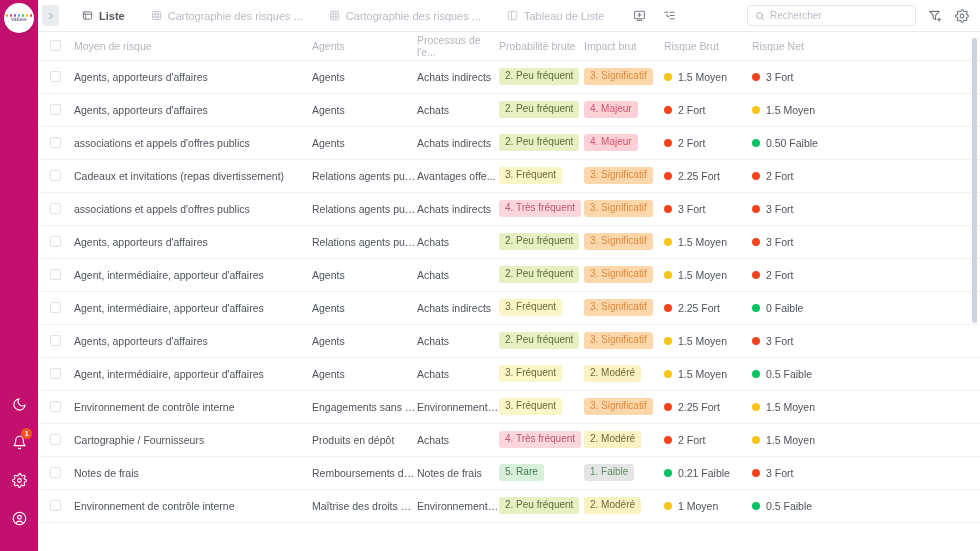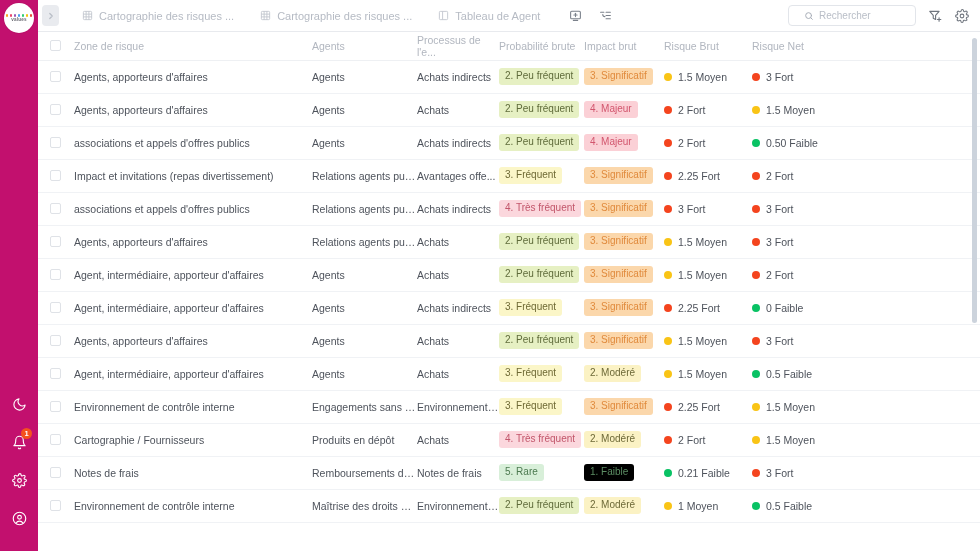--- a/index.html
+++ b/index.html
@@ -79,22 +79,22 @@
   .tab.active { color: #53565f; font-weight: bold; }
   .tab .tabicon { display: flex; align-items: center; color: #c3c7cf; }
   .tab.active .tabicon { color: #6b6f78; }
   .tb-icons { display: flex; align-items: center; gap: 14px; margin-left: 14px; }
   .tb-ic { width: 16px; height: 16px; color: #7b818b; cursor: pointer; display:flex; align-items:center; justify-content:center;}
   .topbar-right {
     margin-left: auto; display: flex; align-items: center; gap: 11px;
     padding-right: 10px;
   }
   .search {
-    width: 128px; height: 21px; border: 1px solid #e2e5ea; border-radius: 4px;
-    display: flex; align-items: center; gap: 5px; padding: 0 15px;
+    width: 169px; height: 21px; border: 1px solid #e2e5ea; border-radius: 4px;
+    display: flex; align-items: center; gap: 5px; padding: 0 7px;
     background: #fff;
   }
   .search svg { color: #a8aeb8; flex: 0 0 auto; }
   .search input {
     border: 0; outline: 0; font-size: 10px; color: #55585f;
     font-family: "Liberation Sans", sans-serif; width: 100%; background: transparent;
   }
   .search input::placeholder { color: #b9bec7; }
   .ic-btn { width: 16px; height: 16px; color: #6f757e; cursor: pointer; display:flex;align-items:center;justify-content:center;}
 
@@ -224,20 +224,30 @@
 
     <div class="topbar">
       <div class="nav-toggle">
         <span>
           <svg width="10" height="10" viewBox="0 0 24 24" fill="none" stroke="currentColor" stroke-width="3" stroke-linecap="round" stroke-linejoin="round">
               <polyline points="9 18 15 12 9 6"></polyline>
             </svg>
         </span>
       </div>
 
+      <div class="tab active">
+        <span class="tabicon">
+          <svg width="11" height="11" viewBox="0 0 24 24" fill="none" stroke="currentColor" stroke-width="2" stroke-linecap="round">
+              <rect x="3" y="4" width="18" height="16" rx="2"></rect>
+              <line x1="3" y1="9" x2="21" y2="9"></line>
+              <line x1="8" y1="9" x2="8" y2="20"></line>
+            </svg>
+        </span>
+        <span>Liste</span>
+      </div>
 
       <div class="tab">
         <span class="tabicon">
           <svg width="11" height="11" viewBox="0 0 24 24" fill="none" stroke="currentColor" stroke-width="2">
               <rect x="3" y="3" width="18" height="18" rx="2"></rect>
               <line x1="3" y1="9" x2="21" y2="9"></line>
               <line x1="3" y1="15" x2="21" y2="15"></line>
               <line x1="9" y1="3" x2="9" y2="21"></line>
               <line x1="15" y1="3" x2="15" y2="21"></line>
             </svg>
@@ -258,21 +268,21 @@
         <span>Cartographie des risques ...</span>
       </div>
 
       <div class="tab">
         <span class="tabicon">
           <svg width="11" height="11" viewBox="0 0 24 24" fill="none" stroke="currentColor" stroke-width="2">
               <rect x="3" y="3" width="18" height="18" rx="2"></rect>
               <line x1="10" y1="3" x2="10" y2="21"></line>
             </svg>
         </span>
-        <span>Tableau de Agent</span>
+        <span>Tableau de Liste</span>
       </div>
 
       <div class="tb-icons">
         <div class="tb-ic">
           <svg width="13" height="13" viewBox="0 0 24 24" fill="none" stroke="currentColor" stroke-width="2" stroke-linecap="round">
               <rect x="3" y="4" width="18" height="14" rx="2"></rect>
               <line x1="12" y1="8" x2="12" y2="14"></line>
               <line x1="9" y1="11" x2="15" y2="11"></line>
               <line x1="8" y1="21" x2="16" y2="21"></line>
             </svg>
@@ -315,21 +325,21 @@
     </div>
 
 
     <div class="tablewrap">
       <table>
         <thead>
           <tr>
             <th class="c-check">
               <span class="chk"></span>
             </th>
-            <th class="c-zone">Zone de risque</th>
+            <th class="c-zone">Moyen de risque</th>
             <th class="c-risque">Agents</th>
             <th class="c-proc">Processus de l'e...</th>
             <th class="c-prob">Probabilité brute</th>
             <th class="c-imp">Impact brut</th>
             <th class="c-rb">Risque Brut</th>
             <th class="c-rn">Risque Net</th>
           </tr>
         </thead>
         <tbody id="tbody">
             <tr>
@@ -395,21 +405,21 @@
                 <span class="dotcell">
                   <span class="dot" style="background:#09c264"></span>
                   <span>0.50 Faible</span>
                 </span>
               </td>
             </tr>
             <tr>
               <td class="c-check">
                 <span class="chk"></span>
               </td>
-              <td class="c-zone">Impact et invitations (repas divertissement)</td>
+              <td class="c-zone">Cadeaux et invitations (repas divertissement)</td>
               <td class="c-risque">Relations agents publiq...</td>
               <td class="c-proc">Avantages offe...</td>
               <td class="c-prob"><span class="pill" style="background:#fbf6c8;color:#6f6a35">3. Fréquent</span></td>
               <td class="c-imp"><span class="pill" style="background:#fbd7ab;color:#e08a3c">3. Significatif</span></td>
               <td class="c-rb">
                 <span class="dotcell">
                   <span class="dot" style="background:#f4441e"></span>
                   <span>2.25 Fort</span>
                 </span>
               </td>
@@ -597,21 +607,21 @@
               </td>
             </tr>
             <tr>
               <td class="c-check">
                 <span class="chk"></span>
               </td>
               <td class="c-zone">Notes de frais</td>
               <td class="c-risque">Remboursements de fr...</td>
               <td class="c-proc">Notes de frais</td>
               <td class="c-prob"><span class="pill" style="background:#d8efd9;color:#4c7a50">5. Rare</span></td>
-              <td class="c-imp"><span class="pill" style="background:#000000;color:#5b8d63">1. Faible</span></td>
+              <td class="c-imp"><span class="pill" style="background:#e5e5e5;color:#5b8d63">1. Faible</span></td>
               <td class="c-rb">
                 <span class="dotcell">
                   <span class="dot" style="background:#09c264"></span>
                   <span>0.21 Faible</span>
                 </span>
               </td>
               <td class="c-rn">
                 <span class="dotcell">
                   <span class="dot" style="background:#f4441e"></span>
                   <span>3 Fort</span>

